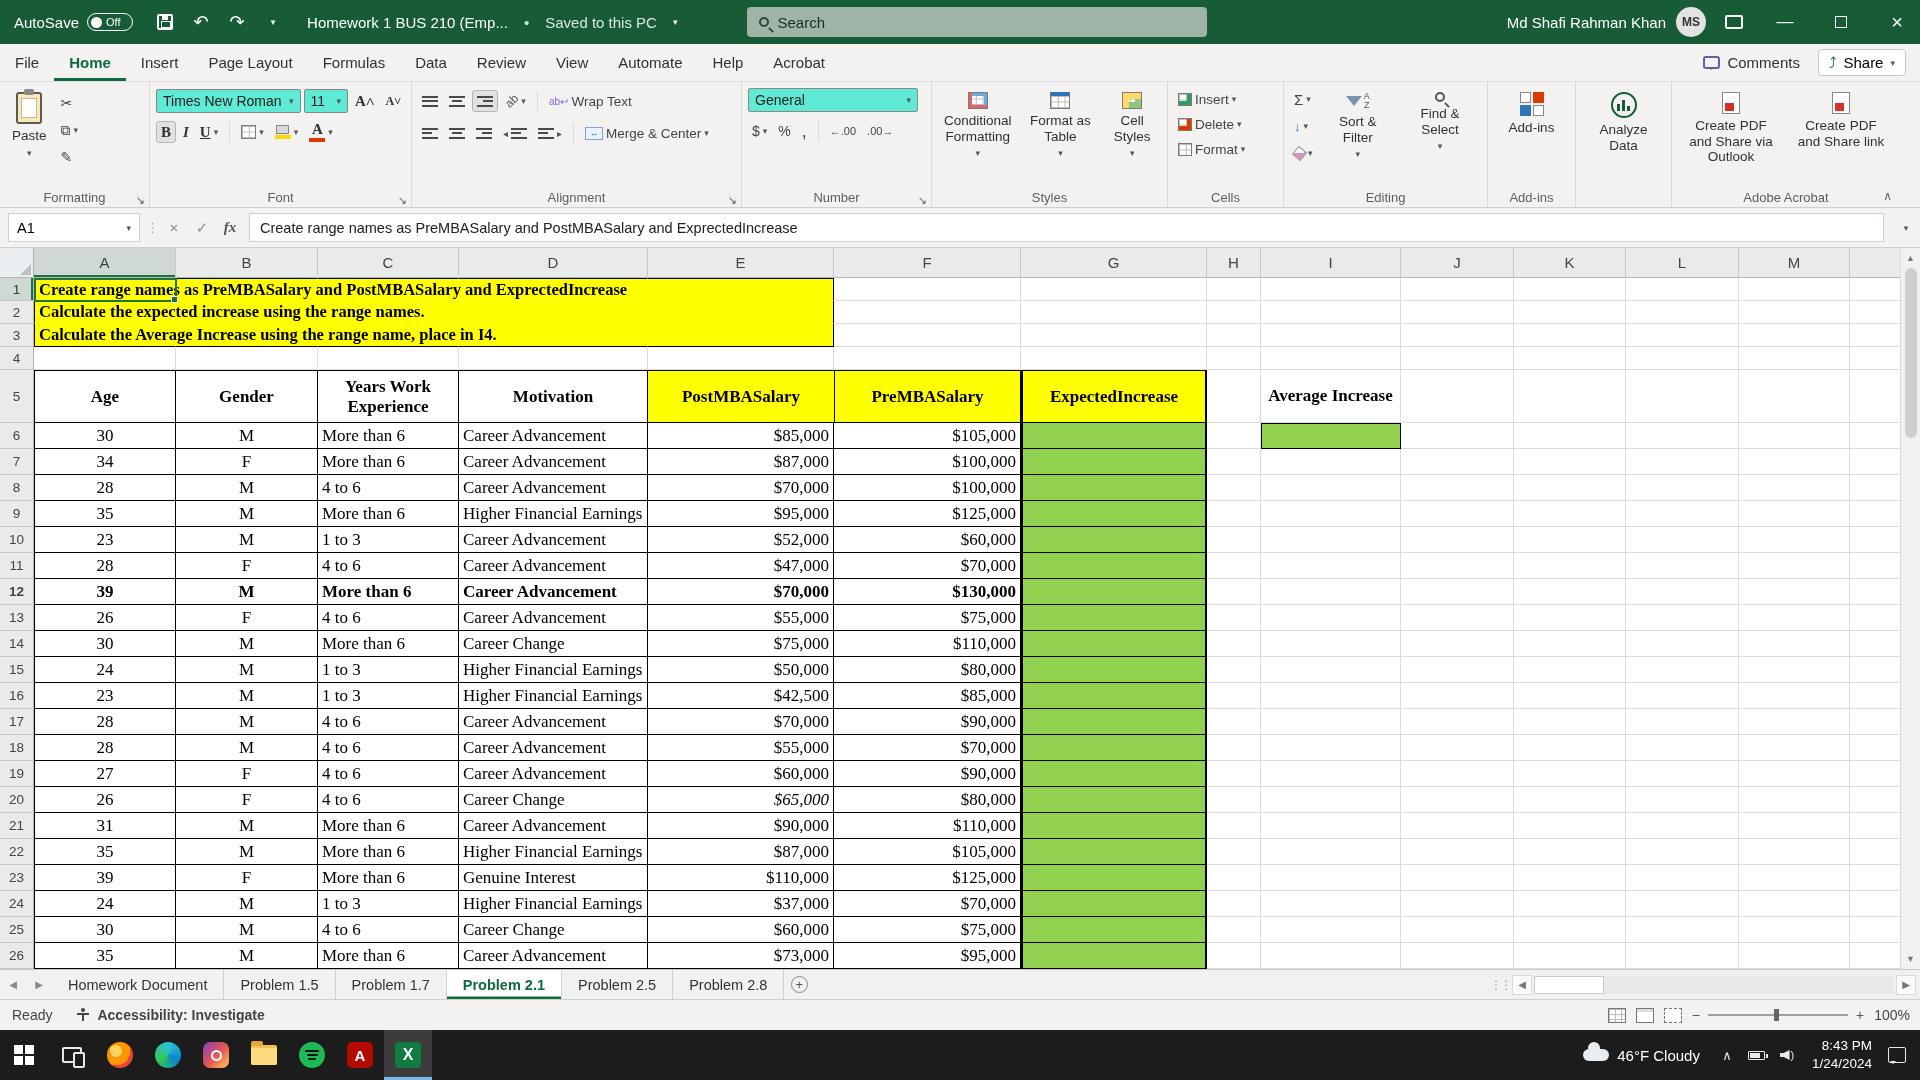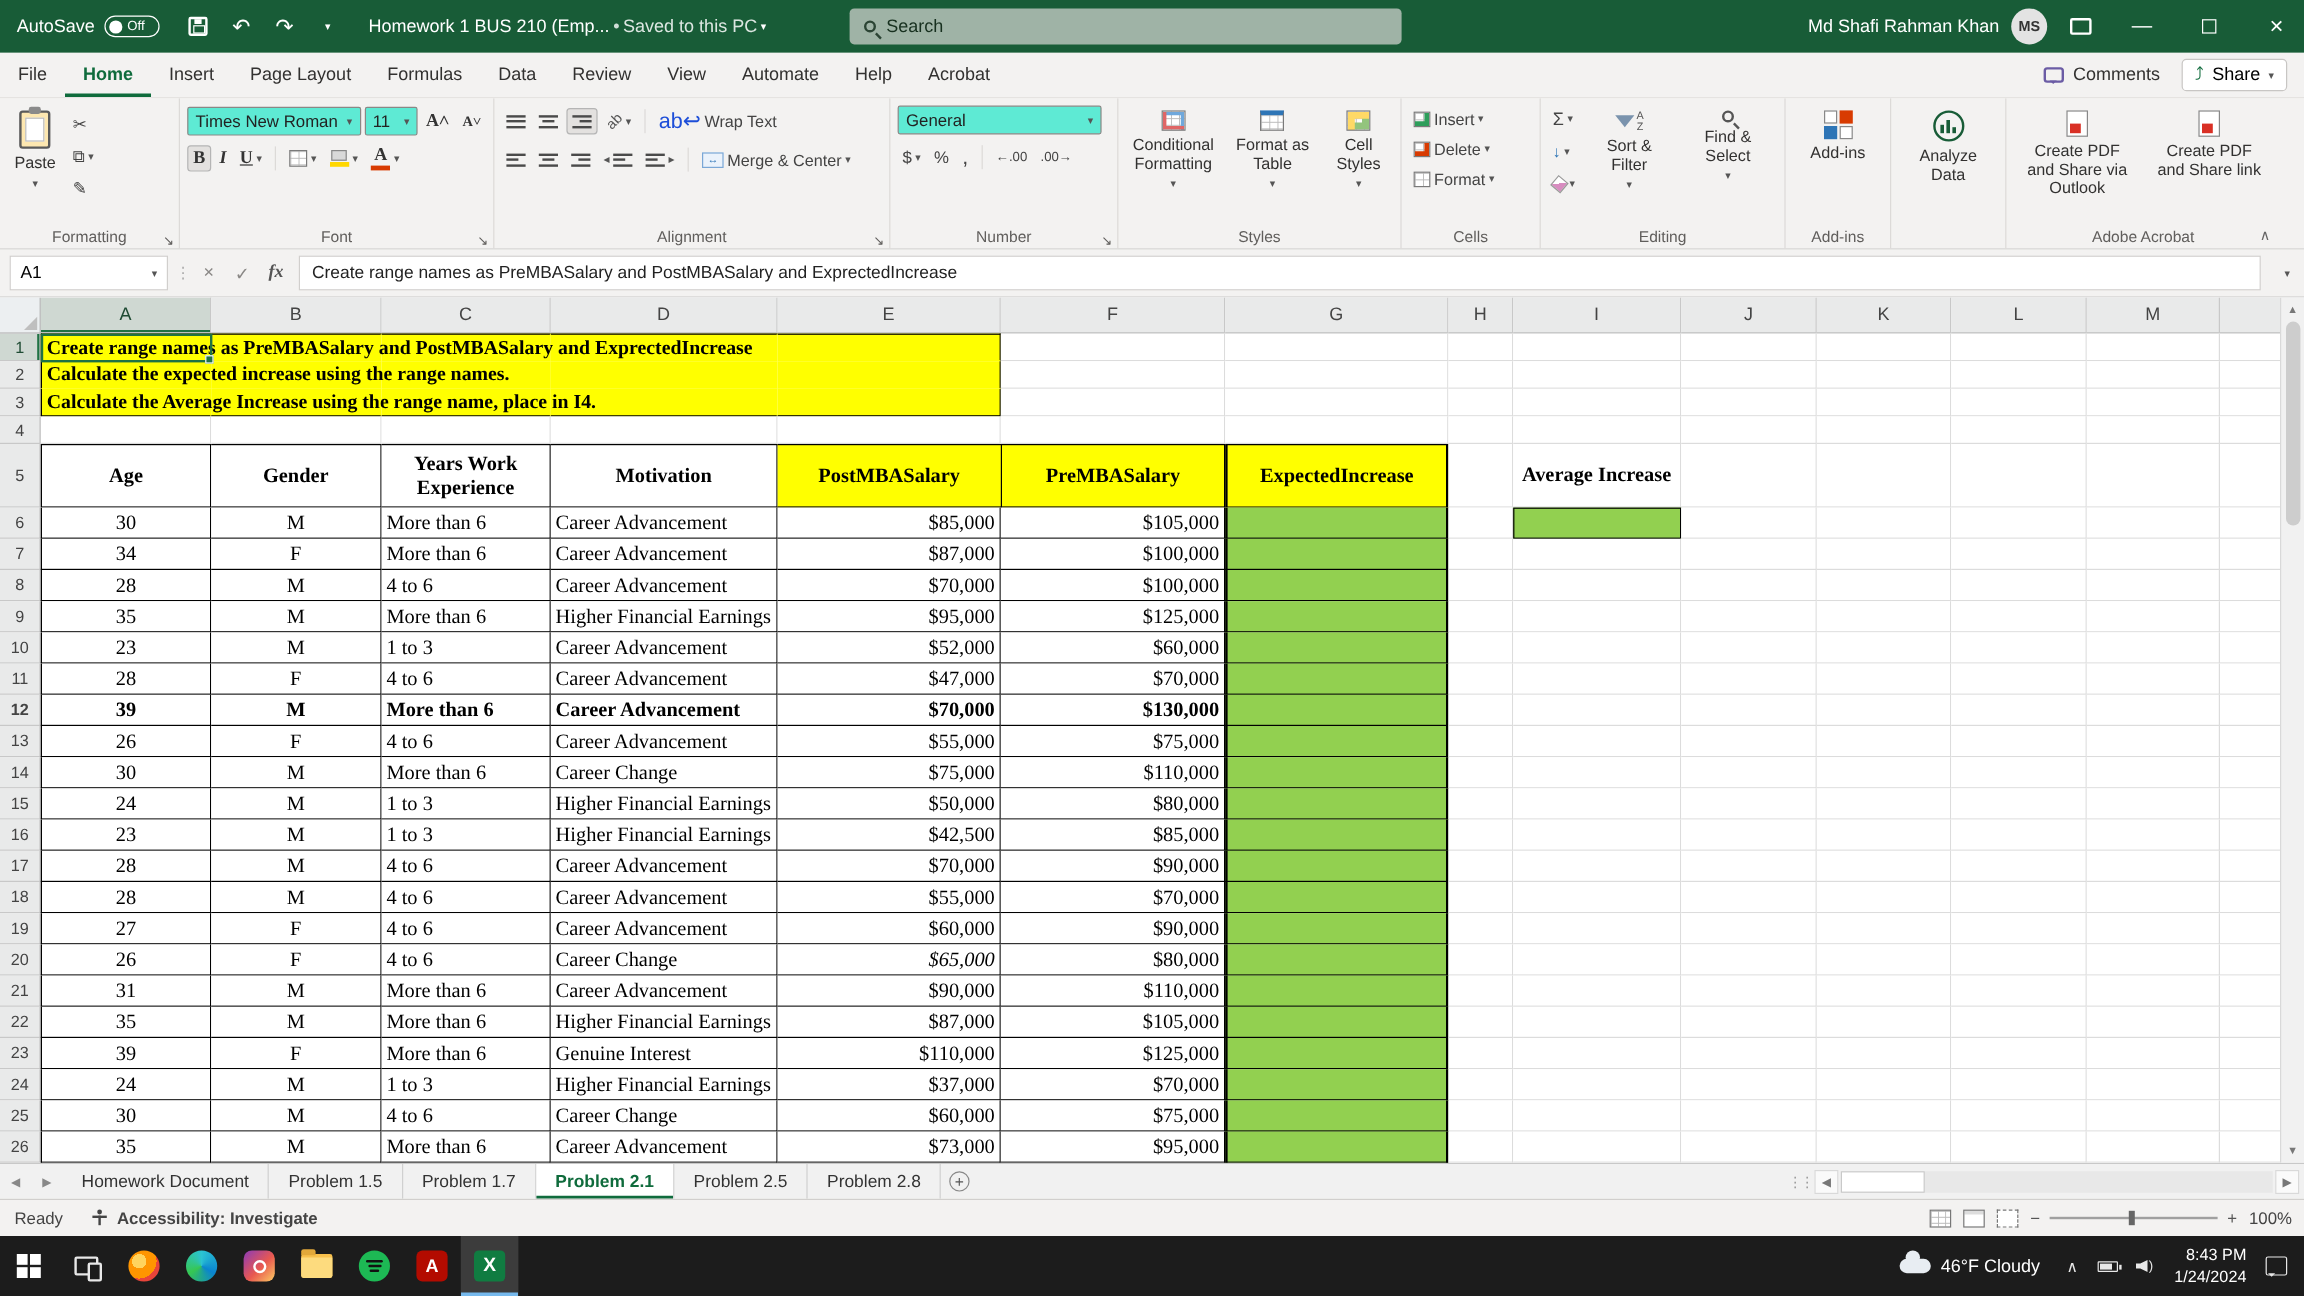--- a/index.html
+++ b/index.html
@@ -10,21 +10,21 @@
   
   .titlebar { height:44px; background:var(--titlebar,#185c37); color:#fff; display:flex; align-items:center; font-size:15px; flex:0 0 auto; }
   .autosave { display:flex; align-items:center; gap:8px; padding:0 14px; }
   .toggle { width:46px; height:18px; border:1px solid #fff; border-radius:10px; display:flex; align-items:center; padding:0 3px; gap:4px; cursor:pointer; }
   .knob { width:11px; height:11px; border-radius:50%; background:#fff; }
   .toggle-label { font-size:11px; }
   .tb-btn { width:36px; height:36px; display:flex; align-items:center; justify-content:center; border-radius:4px; font-size:18px; color:#fff; }
   .floppy { width:16px; height:16px; border:2px solid #fff; border-radius:2px; position:relative; }
   .floppy:before { content:""; position:absolute; top:0; left:3px; width:6px; height:4px; background:#fff; }
   .floppy:after { content:""; position:absolute; bottom:0; left:2px; width:8px; height:5px; border:1px solid #fff; }
-  .doc-title { display:flex; align-items:center; gap:3px; margin-left:16px; white-space:nowrap; }
+  .doc-title { display:flex; align-items:center; gap:16px; margin-left:16px; white-space:nowrap; }
   .doc-status { opacity:.85; }
   .tb-search { margin-left:70px; width:460px; height:30px; background:#9fb3a6; border-radius:4px; display:flex; align-items:center; gap:8px; padding:0 12px; color:#17301f; }
   .lens { width:10px; height:10px; border:2px solid #2b4434; border-radius:50%; position:relative; flex:0 0 auto; }
   .lens:after { content:""; position:absolute; width:2px; height:6px; background:#2b4434; left:9px; top:8px; transform:rotate(-45deg); }
   .tb-right { margin-left:auto; display:flex; align-items:center; gap:10px; }
   .avatar { width:30px; height:30px; border-radius:50%; background:#e3e3e3; color:#333; font-size:12px; font-weight:bold; display:flex; align-items:center; justify-content:center; }
   .ribbonopts { width:18px; height:14px; border:2px solid #fff; border-radius:2px; position:relative; }
   .win-btn { width:46px; height:44px; display:flex; align-items:center; justify-content:center; font-size:17px; }
   .maxi { width:12px; height:12px; border:1.5px solid #fff; }
 
@@ -377,21 +377,21 @@
                 <i></i>
                 <i></i>
               </span>
             </div>
           <div class="sbtn">
               <span style="transform:rotate(-45deg);font-size:12px;color:#555">ab</span>
               <span class="chev">▾</span>
             </div>
           <span class="vdiv"></span>
           <div class="sbtn">
-            <span style="font-size:18px;color:#1d4ed8">ab↩</span>
+            <span style="font-size:10px;color:#8b5cf6">ab↩</span>
             <span style="font-size:13.5px">Wrap Text</span>
           </div>
         </div>
         <div class="rrow">
           <div class="sbtn">
               <span class="bars al">
                 <i></i>
                 <i></i>
                 <i></i>
               </span>

